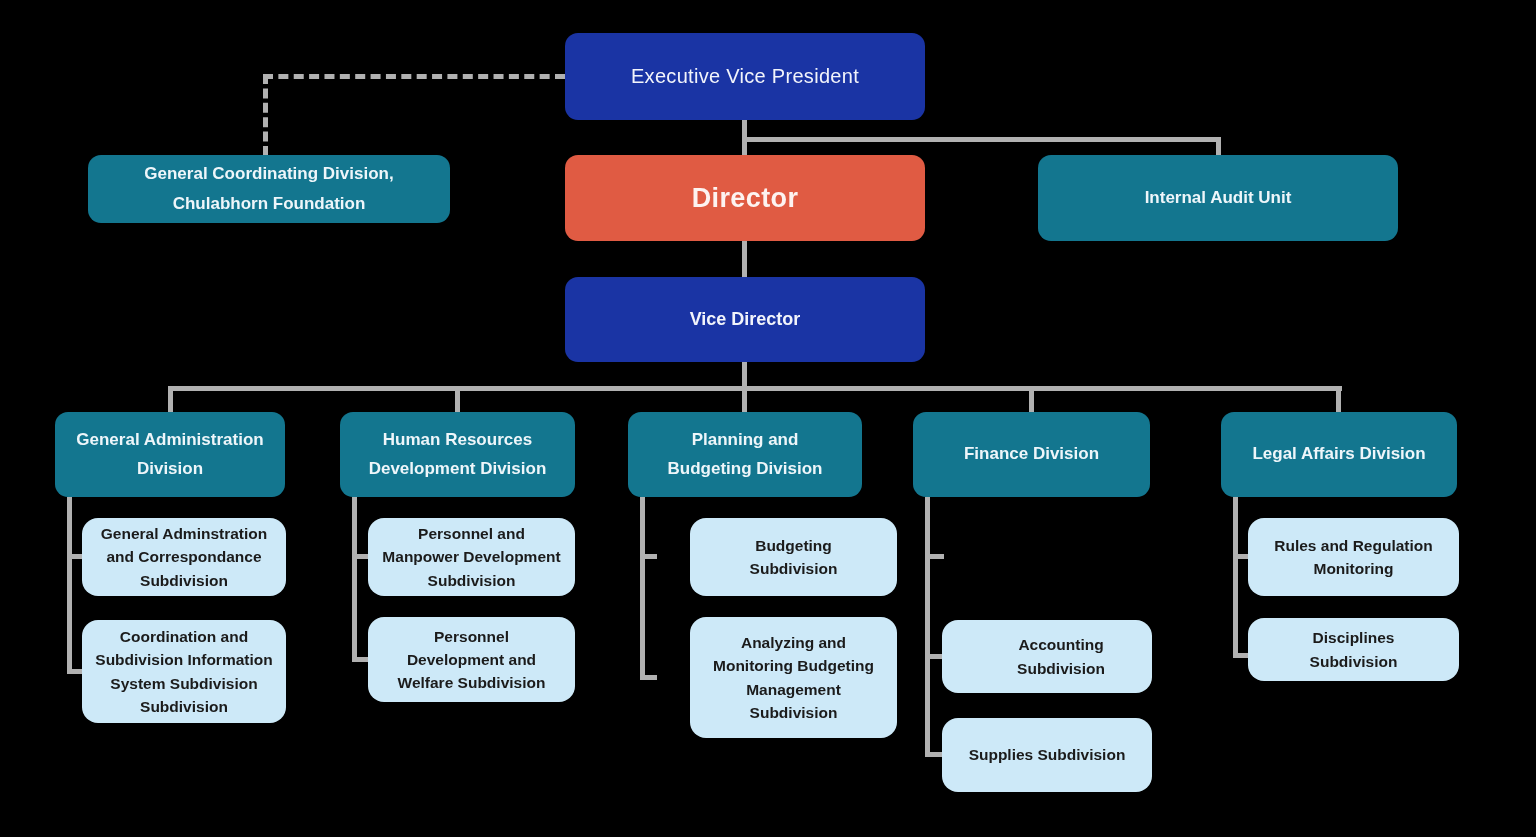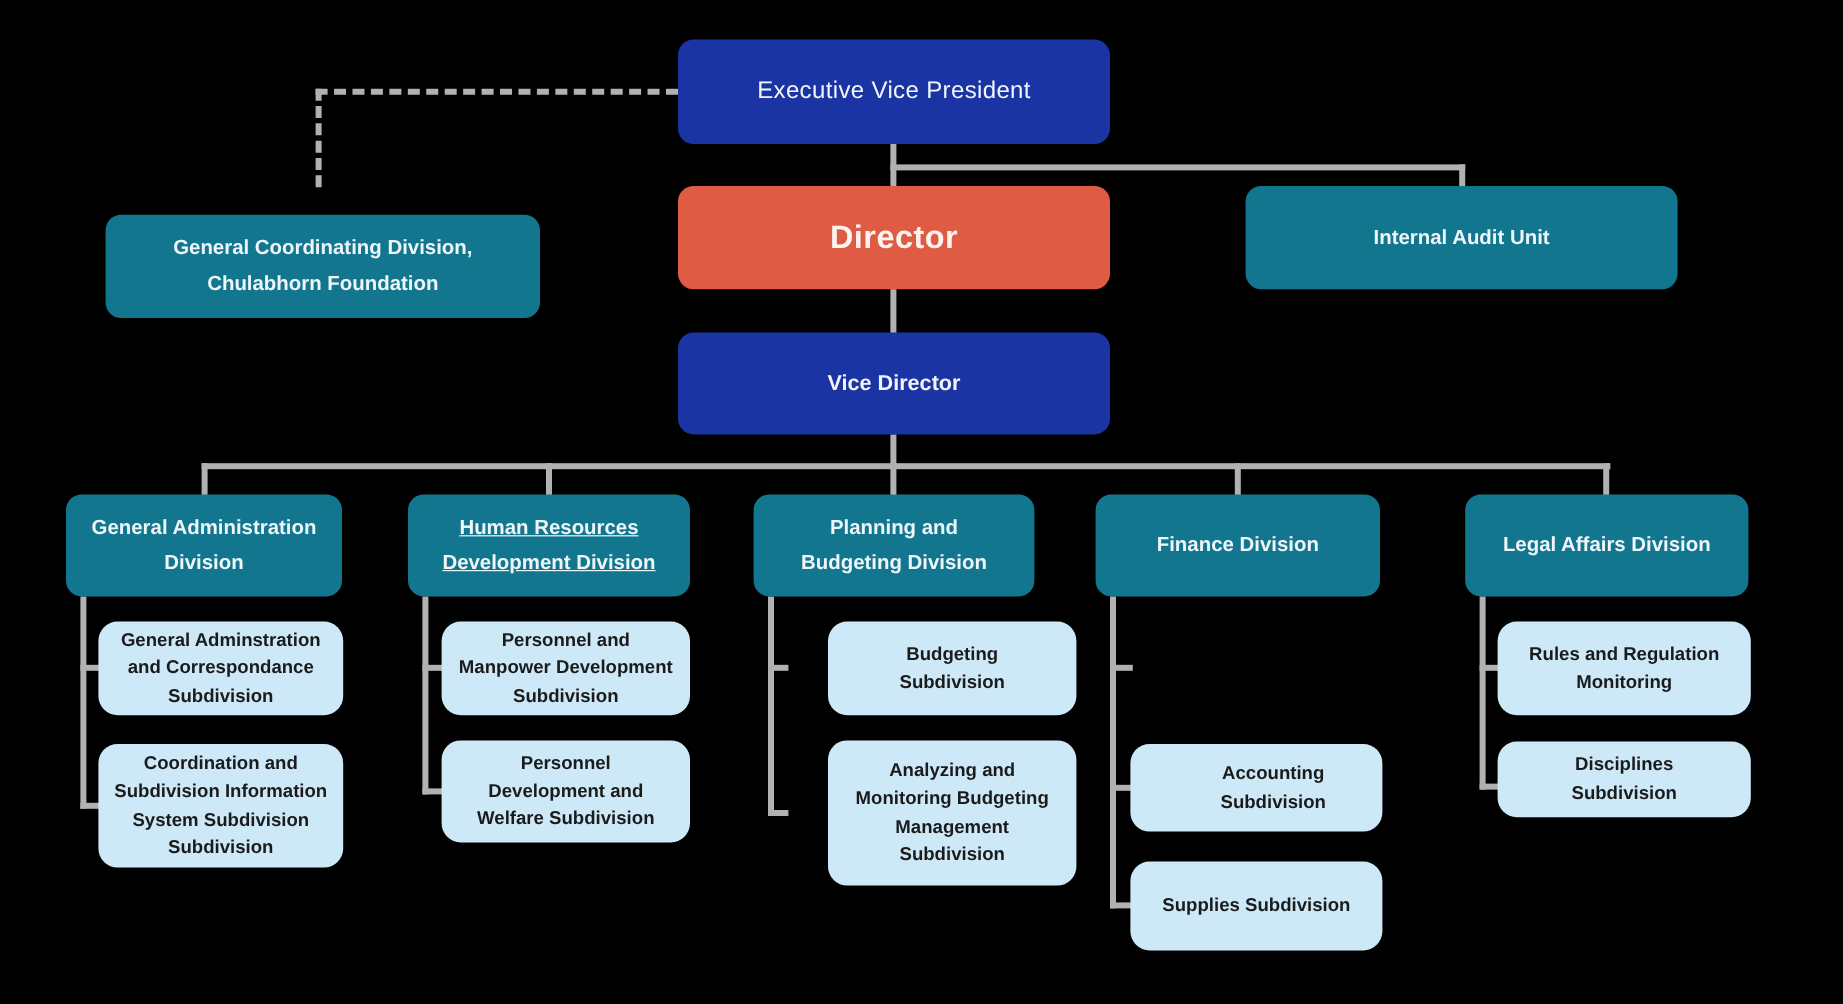--- a/index.html
+++ b/index.html
@@ -10,27 +10,27 @@
   .node{
     position:absolute;display:flex;align-items:center;justify-content:center;
     text-align:center;box-sizing:border-box;border-radius:13px;
   }
   .node .lbl{white-space:pre-line;}
   .dark{background:var(--dark-blue,#1a34a4);color:#f2f4fb;}
   .teal{background:var(--teal,#13768f);color:#eef6fa;}
   .orange{background:var(--orange,#e05b43);color:#fdf3f1;}
   .light{background:var(--light-blue,#cde9f8);color:#1b1b1b;border-radius:16px;}
   .evp{left:565px;top:33px;width:360px;height:87px;font-size:20px;font-weight:400;letter-spacing:.3px;}
-  .coord{left:88px;top:155px;width:362px;height:86px;font-size:17px;font-weight:700;line-height:1.75;margin-top:24px;}
+  .coord{left:88px;top:155px;width:362px;height:68px;font-size:17px;font-weight:700;line-height:1.75;}
   .director{left:565px;top:155px;width:360px;height:86px;font-size:27px;font-weight:700;letter-spacing:.4px;}
   .audit{left:1038px;top:155px;width:360px;height:86px;font-size:17px;font-weight:700;}
   .vice{left:565px;top:277px;width:360px;height:85px;font-size:18px;font-weight:700;}
   .division{top:412px;height:85px;font-size:17px;font-weight:700;line-height:1.65;}
   .div0{left:55px;width:230px;}
-  .div1{left:340px;width:235px;text-decoration:underline;}
+  .div1{left:340px;width:235px;}
   .div2{left:628px;width:234px;}
   .div3{left:913px;width:237px;}
   .div4{left:1221px;width:236px;}
   .sub{font-size:15.5px;font-weight:700;line-height:1.5;}
   .c0{left:82px;width:204px;}  .c0.s0{top:518px;height:78px;} .c0.s1{top:620px;height:103px;}
   .c1{left:368px;width:207px;} .c1.s0{top:518px;height:78px;} .c1.s1{top:617px;height:85px;}
   .c2{left:655px;width:207px;margin-left:35px;} .c2.s0{top:518px;height:78px;} .c2.s1{top:617px;height:121px;}
   .c3{left:942px;width:210px;} .c3.s0{top:518px;height:78px;} .c3.s1{top:620px;height:73px;padding-left:28px;} .c3.s2{top:718px;height:74px;}
   .c4{left:1248px;width:211px;}.c4.s0{top:518px;height:78px;} .c4.s1{top:618px;height:63px;}
   .line{position:absolute;background:var(--connector,#b1b1b1);}

